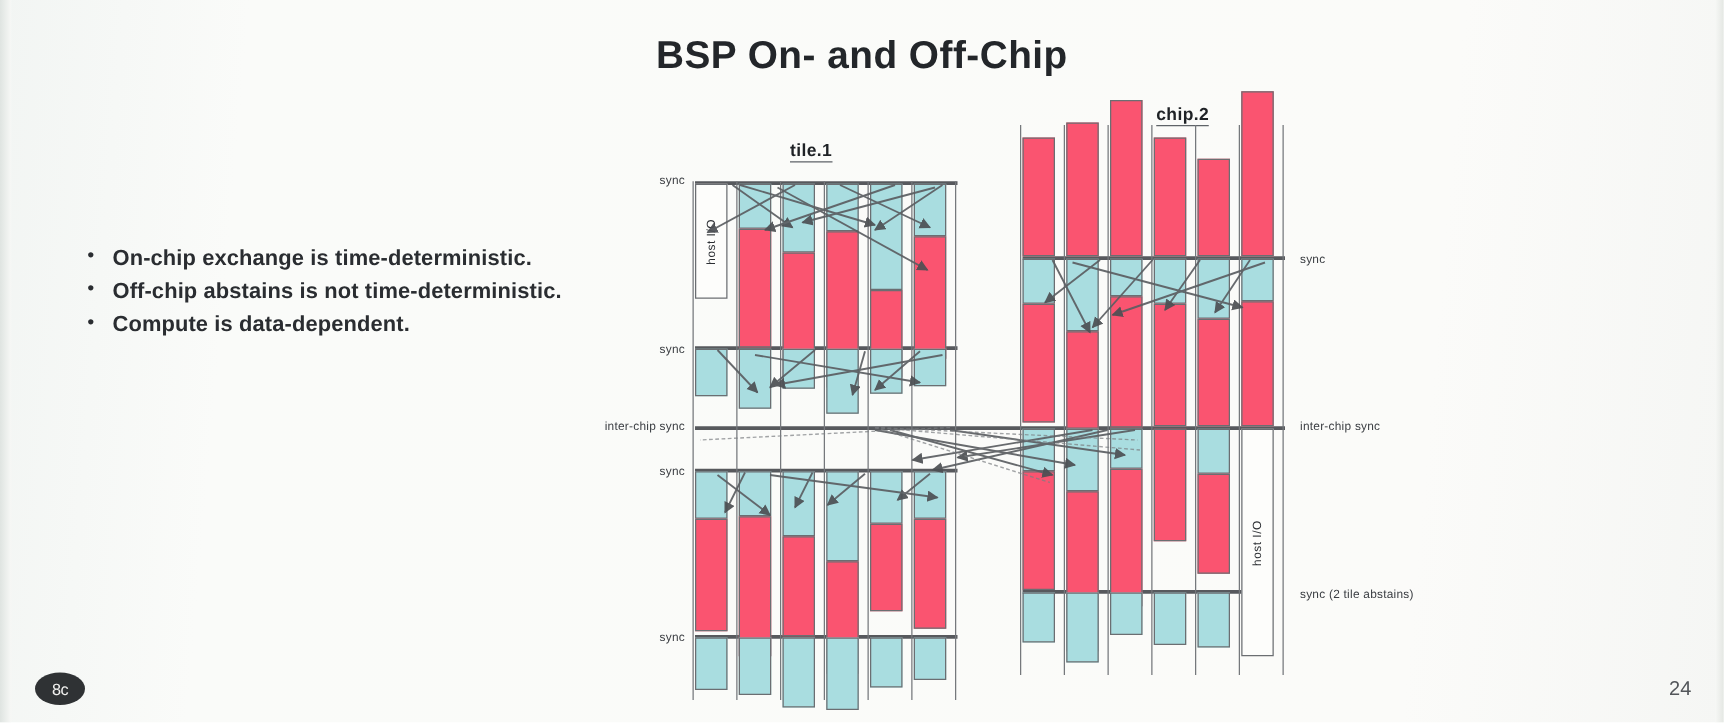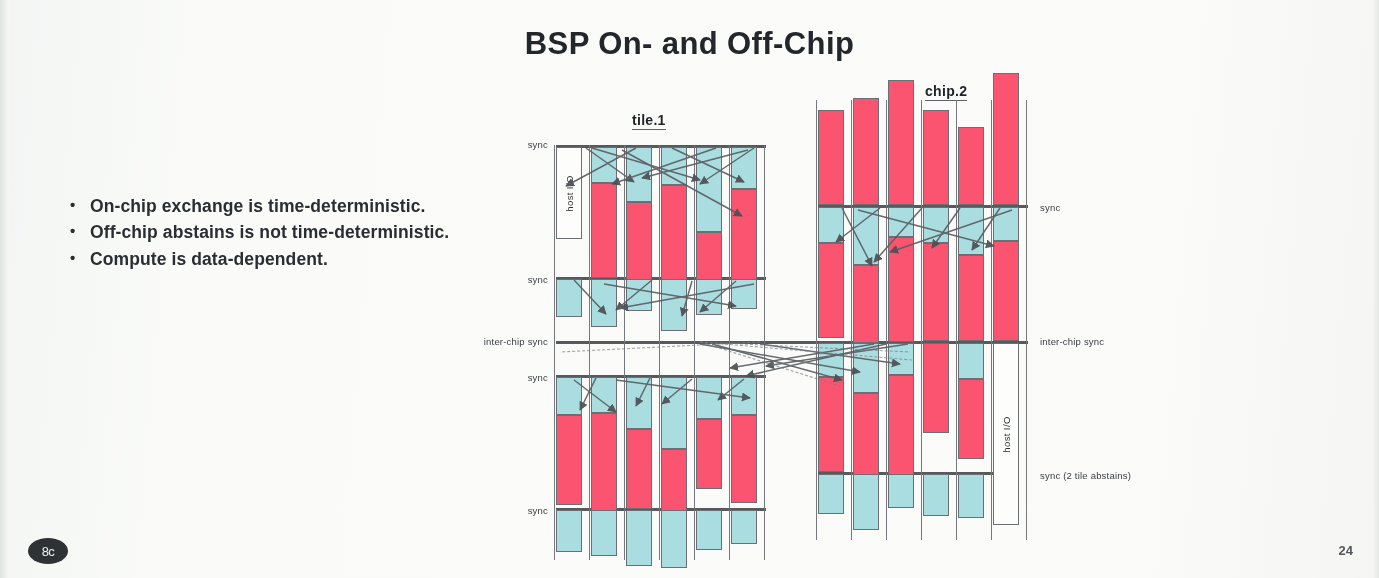--- a/index.html
+++ b/index.html
@@ -64,21 +64,21 @@
   svg.arrows{position:absolute;left:0;top:0;width:1379px;height:578px;pointer-events:none;}
   
   #logo{
     position:absolute;left:28px;top:538px;width:40px;height:26px;
     border-radius:50%;background:#2f3234;
     display:flex;align-items:center;justify-content:center;
     color:#f0f0ee;font-size:13px;font-weight:normal;letter-spacing:-.5px;
   }
   #pagenum{
     position:absolute;right:26px;top:543px;
-    font-size:13px;color:#53565a;font-weight:bold;
+    font-size:16px;color:#53565a;
   }
   .edgeL{position:absolute;left:0;top:0;width:9px;height:578px;
     background:linear-gradient(90deg,#dfe4e1,#f7f8f6);}
   .edgeR{position:absolute;right:0;top:0;width:7px;height:578px;
     background:linear-gradient(270deg,#e4e7e3,#f7f8f6);}
 </style>
 </head>
 <body>
 
 <div id="slide">

